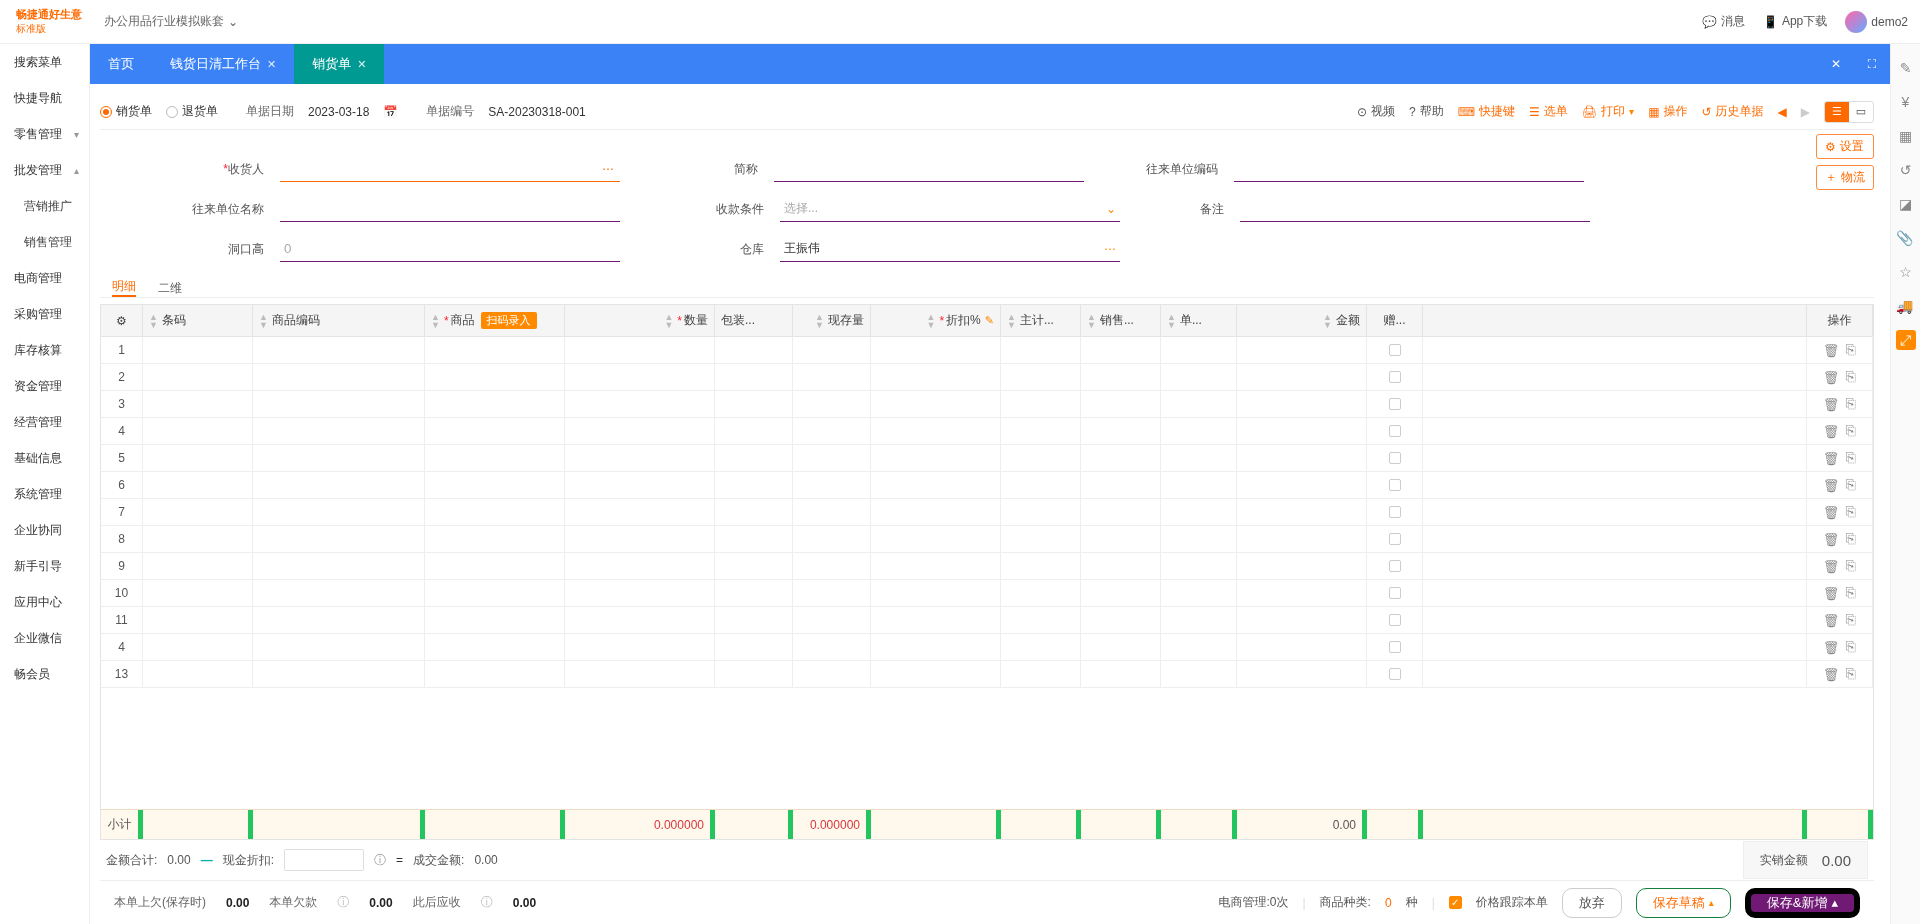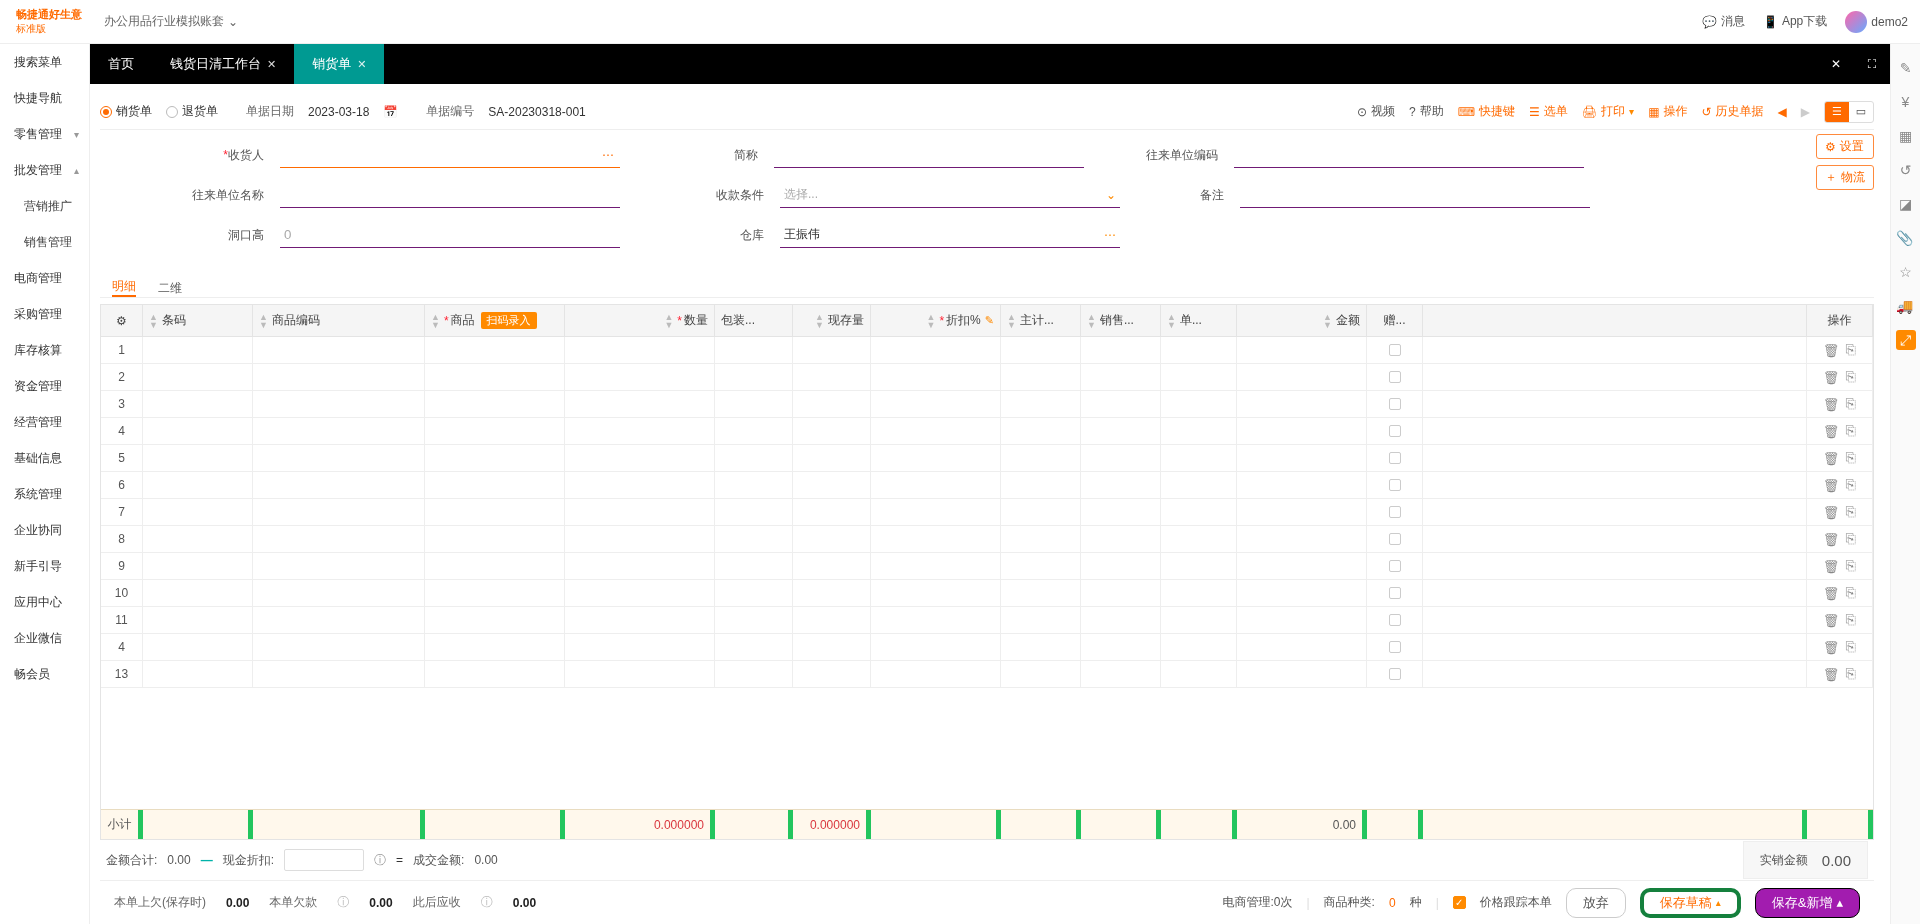--- a/index.html
+++ b/index.html
@@ -13,21 +13,21 @@
 .spacer{flex:1}
 .top-right{display:flex;align-items:center;gap:18px;color:#555}
 .top-item{display:flex;align-items:center;gap:4px;cursor:pointer}
 .avatar{width:22px;height:22px;border-radius:50%;background:linear-gradient(135deg,#f6a,#6af)}
 .main{flex:1;display:flex;min-height:0}
 .sidebar{width:90px;background:#fff;border-right:1px solid #eee;overflow-y:auto}
 .side-item{height:36px;display:flex;align-items:center;padding-left:14px;color:#333;cursor:pointer;justify-content:space-between;padding-right:10px}
 .side-item.sub{padding-left:24px;color:#444}
 .caret{font-size:10px;color:#999}
 .content{flex:1;display:flex;flex-direction:column;min-width:0}
-.tabbar{height:40px;background:#000000;display:flex;align-items:center;color:#fff;position:relative}
+.tabbar{height:40px;background:#3b82f6;display:flex;align-items:center;color:#fff;position:relative}
 .tab{height:40px;padding:0 18px;display:flex;align-items:center;gap:6px;cursor:pointer;font-size:13px}
 .tab.active{background:#009a92}
 .tab .x{font-size:11px;opacity:.85}
 .tabbar-right{position:absolute;right:0;display:flex;align-items:center;height:40px}
 .tabbar-btn{width:36px;height:40px;display:flex;align-items:center;justify-content:center;color:#fff;cursor:pointer}
 .page{flex:1;padding:10px 16px 0 10px;display:flex;flex-direction:column;min-height:0;position:relative}
 .order-head{display:flex;align-items:center;gap:14px;height:36px;border-bottom:1px solid #eee}
 .radio{display:flex;align-items:center;gap:4px;cursor:pointer}
 .rdot{width:12px;height:12px;border:1px solid #bbb;border-radius:50%;display:inline-flex;align-items:center;justify-content:center}
 .rdot.on{border-color:#ff6a00}
@@ -35,21 +35,21 @@
 .hlabel{color:#666}
 .hval{color:#333;font-weight:500}
 .orange-ico{color:#ff8a00}
 .head-right{margin-left:auto;display:flex;align-items:center;gap:14px;color:#555}
 .hr-item{display:flex;align-items:center;gap:4px;cursor:pointer}
 .hr-item.orange{color:#ff6a00}
 .view-toggle{display:flex;border:1px solid #ddd;border-radius:3px;overflow:hidden}
 .vt{width:24px;height:20px;display:flex;align-items:center;justify-content:center;font-size:11px}
 .vt.on{background:#ff6a00;color:#fff}
 .form-area{padding:12px 0 4px;position:relative}
-.form-row{display:flex;align-items:flex-start;height:40px}
+.form-row{display:flex;align-items:flex-end;height:40px}
 .fcell{display:flex;align-items:center}
 .flabel{width:180px;text-align:right;padding-right:16px;color:#555}
 .req{color:#f23}
 .finput{border:none;border-bottom:1px solid #701a75;height:26px;width:310px;padding:0 4px;color:#333;background:transparent}
 .finput.err{border-bottom-color:#ff6a00}
 .more-dots{color:#ff6a00;margin-left:-18px;cursor:pointer}
 .select-like{display:flex;align-items:center;justify-content:space-between}
 .form-side-btns{position:absolute;right:0;top:4px;display:flex;flex-direction:column;gap:6px}
 .outl-btn{border:1px solid #ff8a3d;color:#ff6a00;background:#fff;border-radius:3px;padding:3px 8px;font-size:12px;cursor:pointer;display:flex;align-items:center;gap:4px}
 .subtabs{display:flex;gap:22px;height:28px;align-items:flex-end;border-bottom:1px solid #eee;padding-left:12px;margin-top:4px}
@@ -77,22 +77,22 @@
 .dash{color:#00b2a9;font-weight:bold}
 .disc-input{width:80px;height:22px;border:1px solid #ddd;border-radius:2px}
 .right-total{margin-left:auto;display:flex;align-items:center;gap:14px;background:#f7f7f7;height:38px;padding:0 16px;border:1px solid #eee}
 .footer{height:44px;border-top:1px solid #eee;display:flex;align-items:center;padding:0 14px;gap:20px;color:#555}
 .footer .lab{color:#666}
 .footer .val{font-weight:bold;color:#222}
 .footer-right{margin-left:auto;display:flex;align-items:center;gap:14px}
 .chkbox{width:13px;height:13px;border:1px solid #ff8a00;background:#ff8a00;display:inline-flex;align-items:center;justify-content:center;color:#fff;font-size:10px;border-radius:2px}
 .btn{height:30px;padding:0 16px;border-radius:10px;cursor:pointer;display:flex;align-items:center;gap:4px;font-size:13px}
 .btn.ghost{border:1px solid #ccc;background:#fff;color:#555}
-.btn.line-o{border:4px solid #15803d;background:#fff;color:#ff6a00}
-.btn.solid-o{border:1px solid #000000;background:#a21caf;color:#fff}
+.btn.line-o{border:1px solid #15803d;background:#fff;color:#ff6a00}
+.btn.solid-o{border:6px solid #000000;background:#701a75;color:#fff}
 .right-rail{width:30px;background:#fafafa;border-left:1px solid #eee;display:flex;flex-direction:column;align-items:center;padding-top:14px;gap:14px;color:#888}
 .rail-ic{width:20px;height:20px;display:flex;align-items:center;justify-content:center;cursor:pointer;font-size:14px}
 .rail-ic.on{background:#ff8a00;color:#fff;border-radius:3px}.w-set{width:42px}.w-bar{width:110px}.w-code{width:172px}.w-prod{width:140px}
 .w-qty{width:150px}.w-pkg{width:78px}.w-stock{width:78px}.w-disc{width:130px}.w-unit{width:80px}
 .w-price{width:80px}.w-up{width:76px}.w-amt{width:130px}.w-gift{width:56px}.w-op{width:66px}
 .flexfill{flex:1}
 .gh.w-set{justify-content:center}
 .pencil{font-size:11px;color:#ff8a00;margin-left:4px}
 .chev{font-size:10px;color:#ff8a00}
 </style>

